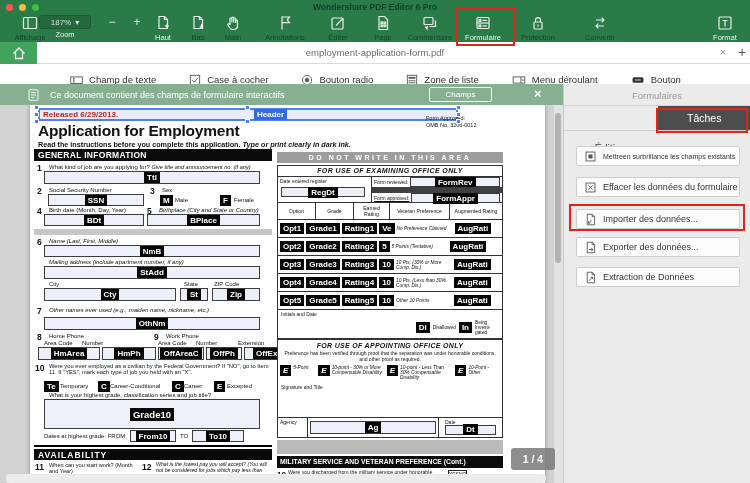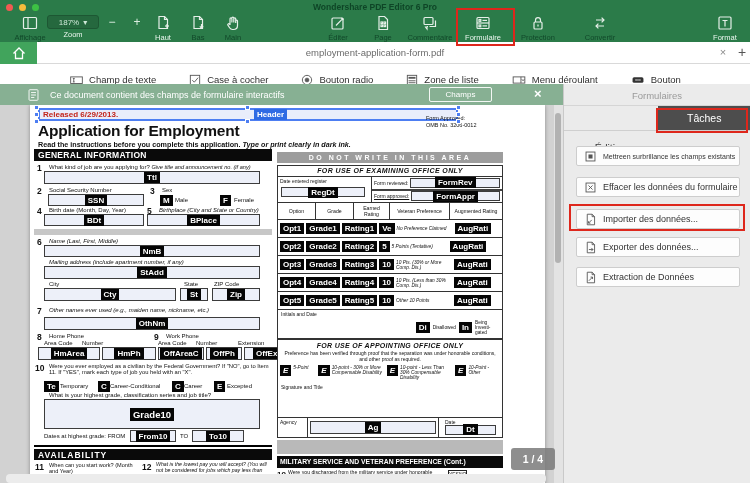--- a/index.html
+++ b/index.html
@@ -52,21 +52,21 @@
 
   
   .rcol { position:absolute; left:247px; top:47px; width:226px; font-size:5px; }
   .rgraybar { height:11px; background:#9d9d9d; color:#fff; font-weight:700; font-size:7px; letter-spacing:2.5px; text-align:center; line-height:11px; }
   .exambox { margin-top:2px; border:1px solid #333; background:#fff; }
   .extitle { font-style:italic; font-weight:700; font-size:7px; text-align:center; line-height:10px; border-bottom:1px solid #333; letter-spacing:.4px; }
   .regrow { display:flex; border-bottom:1px solid #333; height:26px; }
   .regleft { width:94px; border-right:1px solid #333; position:relative; padding:1px 2px; }
   .regright { flex:1; display:flex; flex-direction:column; }
   .regright .fr { flex:1; display:flex; align-items:center; gap:2px; padding:0 2px; }
-  .regright .fr + .fr { border-top:2px solid #404040;text-decoration:underline; }
+  .regright .fr + .fr { border-top:6px solid #404040;text-decoration:underline; }
   .minifld { background:#edf0f9; border:1px solid #3c3c3c; display:flex; align-items:center; justify-content:center; flex:1; height:10px; }
   .colsrow { display:flex; border-bottom:1px solid #333; font-size:5.2px; text-align:center; }
   .colsrow div { padding:2px 1px; border-right:1px solid #333; display:flex; align-items:center; justify-content:center; }
   .colsrow div:last-child { border-right:none; }
   .drow { display:flex; align-items:center; border-bottom:1px solid #333; height:18px; gap:2px; padding:0 2px; }
   .preftxt { font-size:4.8px; line-height:5px; width:56px; font-style:italic; }
   .dirow { display:flex; justify-content:flex-end; align-items:center; gap:3px; padding:2px 3px 3px; font-size:4.8px; border-bottom:2px solid #333; }
   .aptitle { font-style:italic; font-weight:700; font-size:7px; text-align:center; line-height:9px; padding-top:1px; letter-spacing:.3px; }
   .aptext { font-size:5px; text-align:center; line-height:5.5px; padding:1px 6px; }
   .ptsrow { display:flex; align-items:flex-start; gap:3px; padding:2px 2px; font-size:4.8px; font-style:italic; }
@@ -112,21 +112,21 @@
     <div class="titem faded" style="left:8px;width:44px">
       <div class="ticon">
           <svg width="18" height="18" viewBox="0 0 18 18">
             <rect x="2.5" y="3.5" width="13" height="11" rx="1"></rect>
             <line x1="7" y1="3.5" x2="7" y2="14.5"></line>
           </svg>
         </div>
       <div class="tlabel">Affichage</div>
     </div>
 
-    <div class="titem bright" style="left:44px;width:58px">
+    <div class="titem bright" style="left:36px;width:58px">
       <div class="zoompill">
         <span>187%</span>
         <span>▾</span>
       </div>
       <div class="tlabel">Zoom</div>
     </div>
 
     <div class="pmbtn" style="left:104px">−</div>
     <div class="pmbtn" style="left:129px">+</div>
 
@@ -155,20 +155,29 @@
 
     <div class="titem faded" style="left:211px;width:44px">
       <div class="ticon">
           <svg width="18" height="18" viewBox="0 0 18 18">
             <path d="M6,11 V4.8 c0,-1.3 1.9,-1.3 1.9,0 V8.6 m0,-4.6 c0,-1.3 1.9,-1.3 1.9,0 V8.6 m0,-3.8 c0,-1.3 1.9,-1.3 1.9,0 V9 m0,-2 c0,-1.2 1.8,-1.2 1.8,0 V11.5 c0,2.6 -1.7,4 -4.2,4 H8.6 c-1.3,0 -2.3,-.6 -3,-1.7 L3.9,11.2 c-.7,-1.1 .8,-2 1.6,-1 L6,11"></path>
           </svg>
         </div>
       <div class="tlabel">Main</div>
     </div>
 
+    <div class="titem faded" style="left:258px;width:54px">
+      <div class="ticon">
+          <svg width="18" height="18" viewBox="0 0 18 18">
+            <line x1="6" y1="2.5" x2="6" y2="15.5"></line>
+            <path d="M6,3 h7.5 l-2.2,2.8 2.2,2.8 H6"></path>
+          </svg>
+        </div>
+      <div class="tlabel">Annotations</div>
+    </div>
 
     <div class="titem faded" style="left:316px;width:44px">
       <div class="ticon">
           <svg width="18" height="18" viewBox="0 0 18 18">
             <rect x="3" y="4" width="11" height="11" rx="1"></rect>
             <path d="M7,11.5 L14.2,4.2 m-1.8,-.2 l2,2"></path>
           </svg>
         </div>
       <div class="tlabel">Éditer</div>
     </div>

